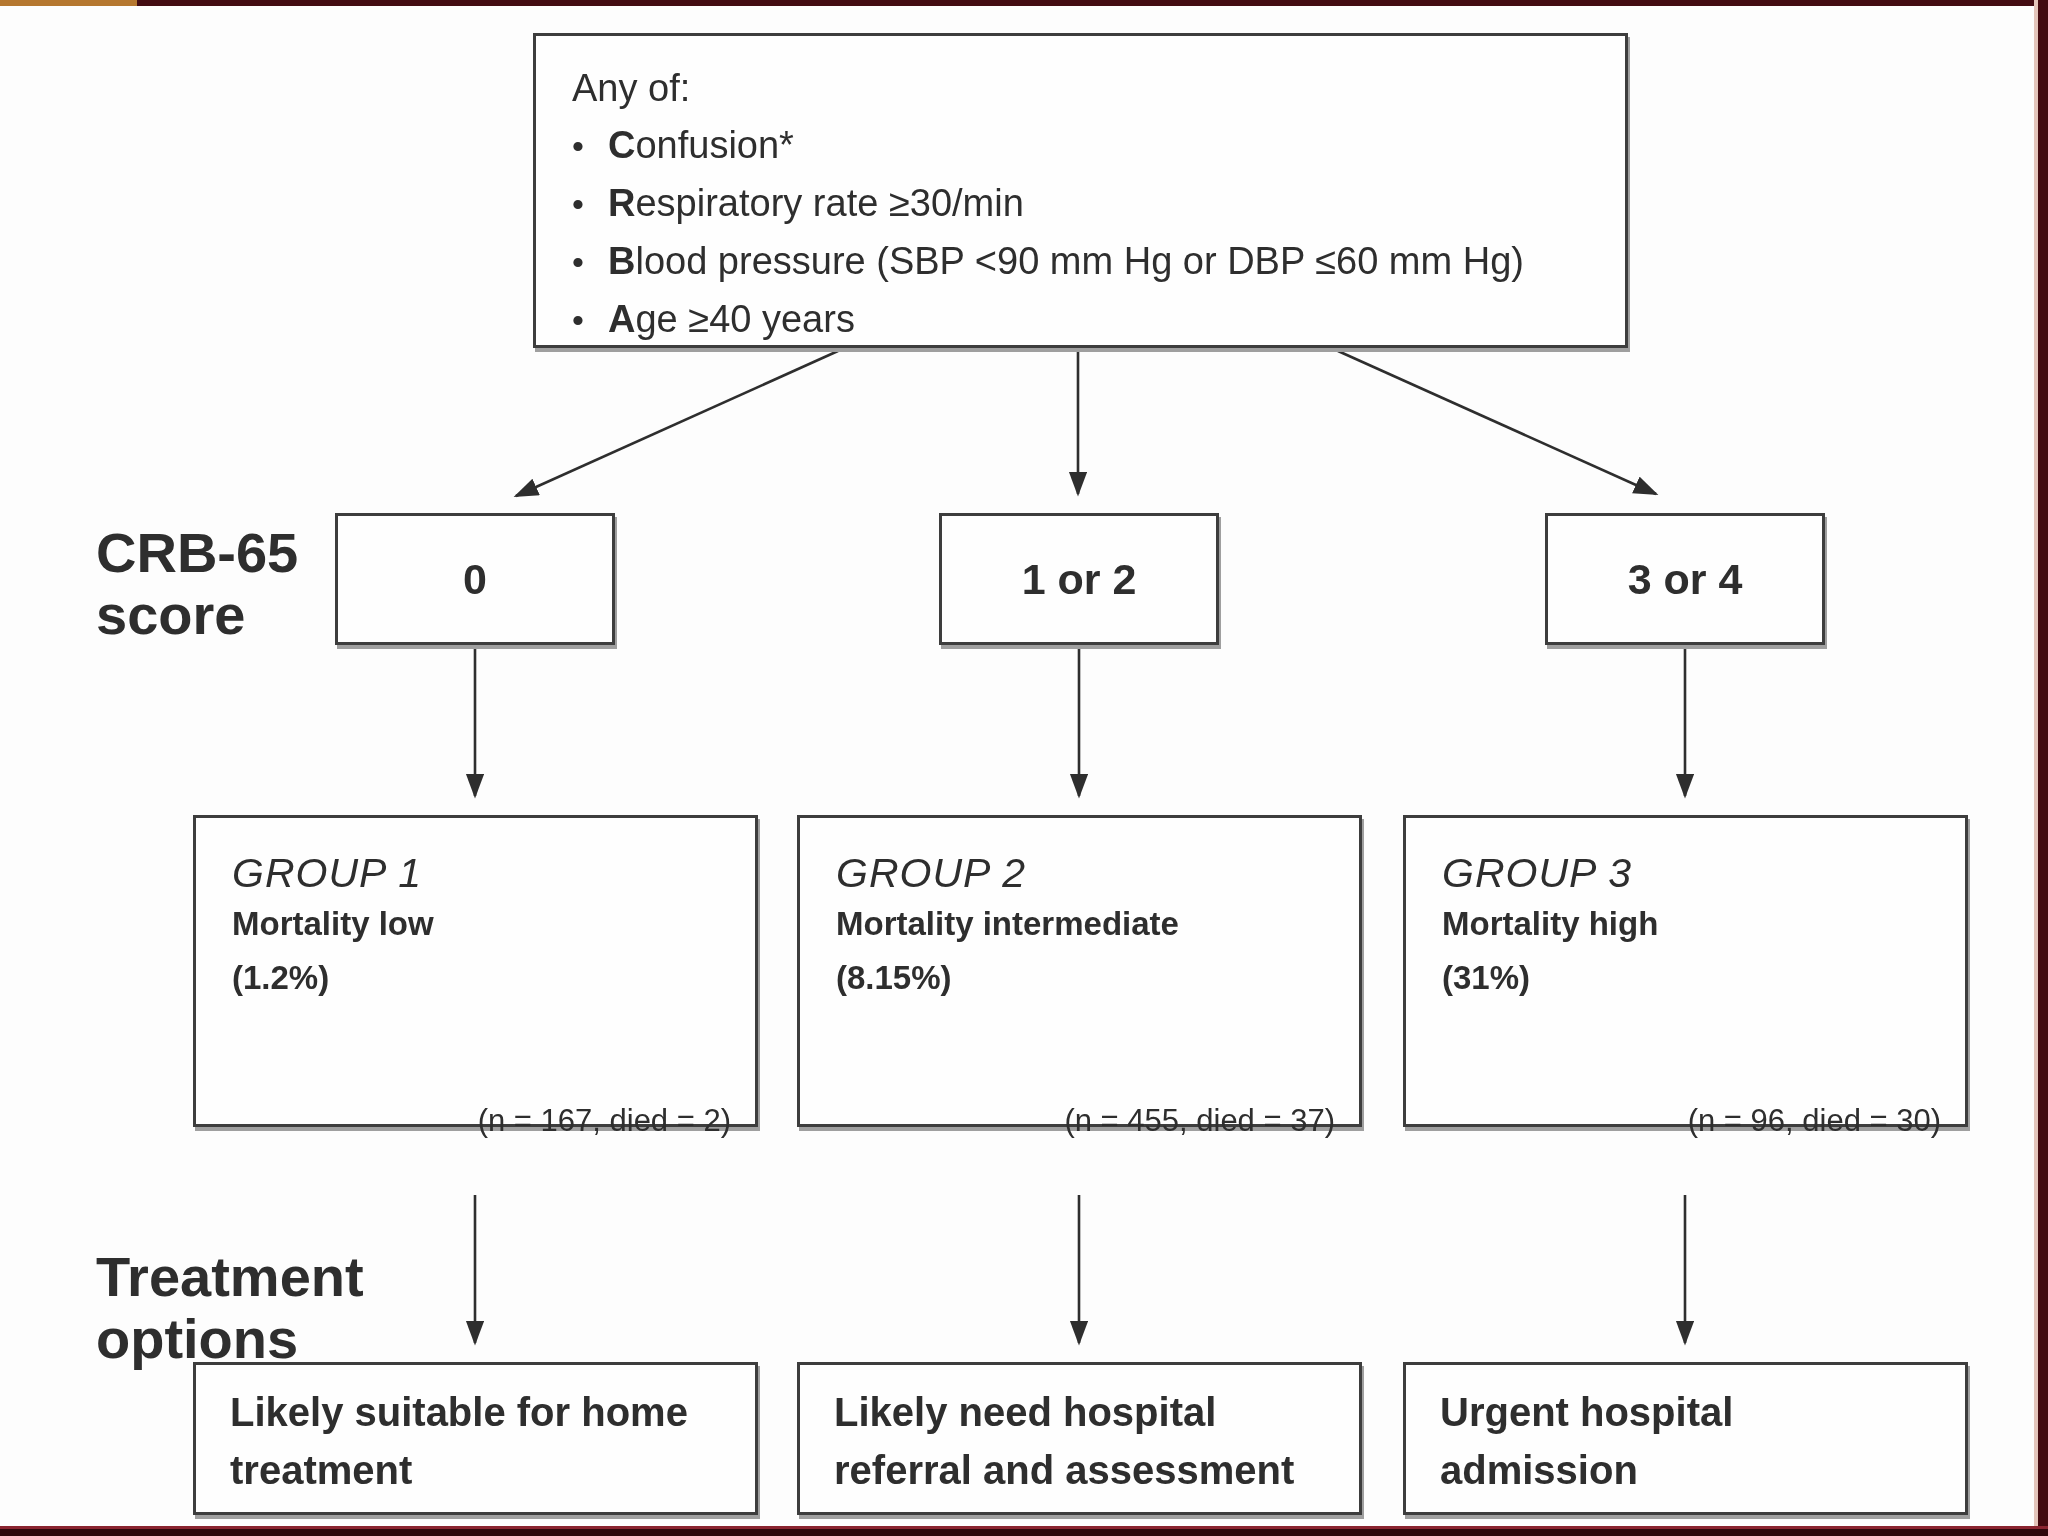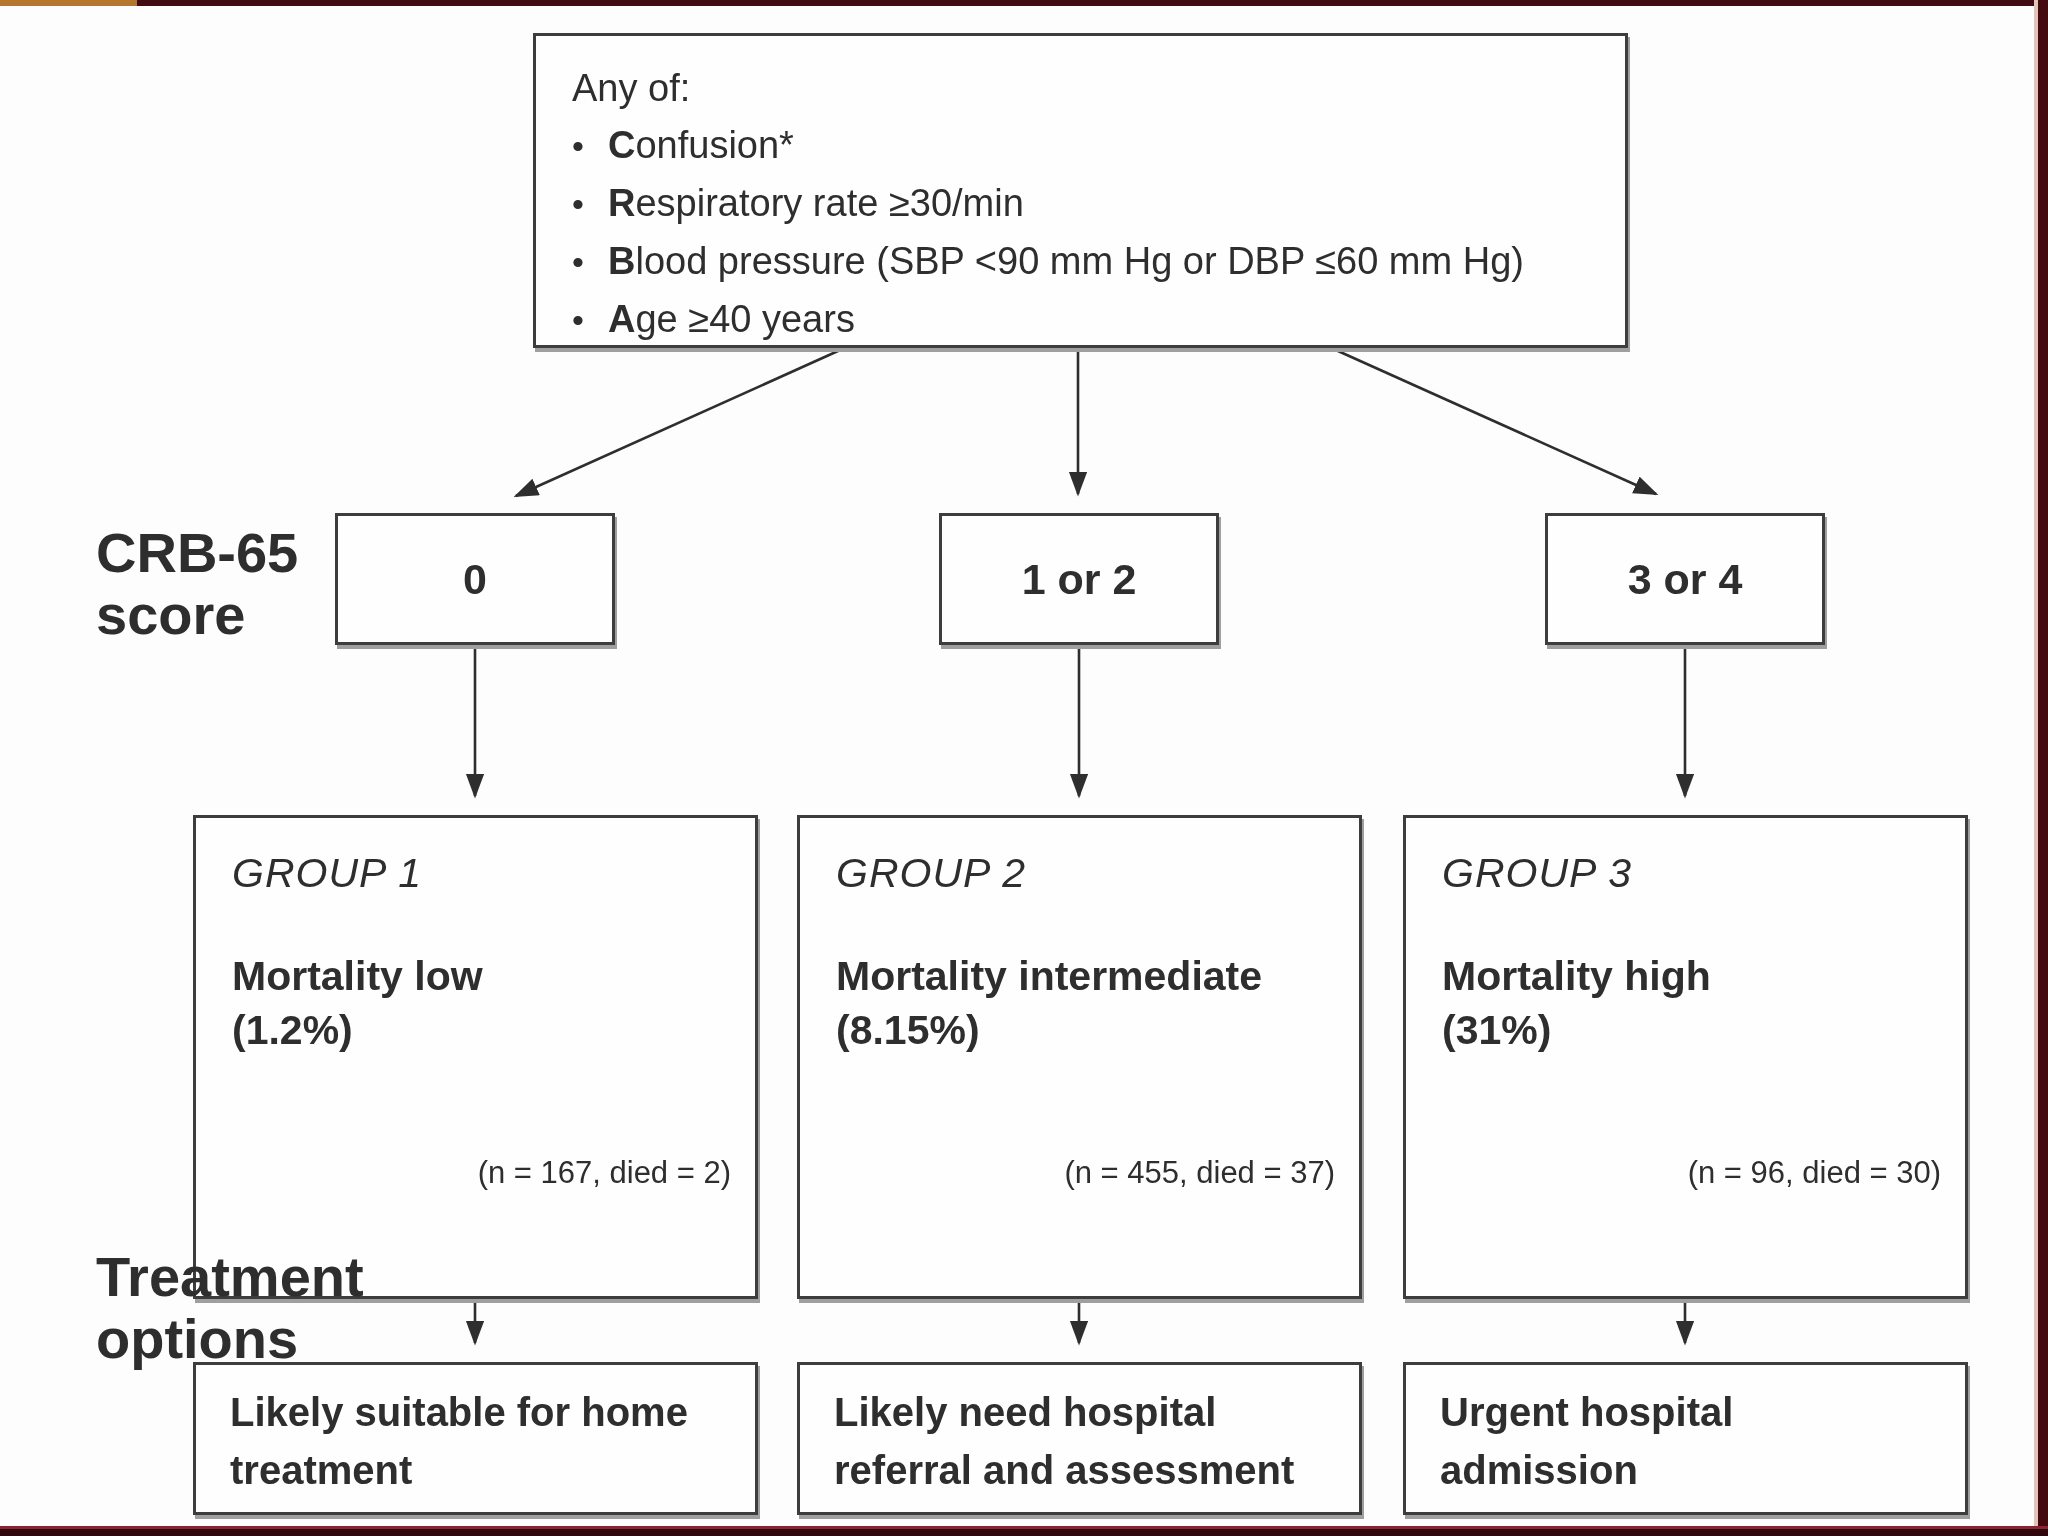--- a/index.html
+++ b/index.html
@@ -41,26 +41,26 @@
   .score-box .val{font-size:43px;font-weight:700;}
   .score-0{left:335px;}
   .score-12{left:939px;}
   .score-34{left:1545px;}
 
   .side-label{position:absolute;left:96px;font-size:56px;font-weight:700;line-height:62px;}
   .crb-label{top:522px;}
   .treat-label{top:1246px;}
 
   
-  .group-box{top:815px;width:565px;height:484px;padding:32px 24px 0 36px;}
+  .group-box{top:815px;width:565px;height:312px;padding:32px 24px 0 36px;}
   .group-1{left:193px;}
   .group-2{left:797px;}
   .group-3{left:1403px;}
   .group-name{font-style:italic;font-size:41px;letter-spacing:1px;}
-  .mortality{font-weight:700;font-size:41px;line-height:54px;margin-top:52px;}
+  .mortality{font-weight:700;font-size:33px;line-height:54px;}
   .stats{font-size:31px;margin-top:98px;text-align:right;}
 
   
   .treat-box{top:1362px;width:565px;height:153px;padding:18px 20px 0 34px;}
   .treat-1{left:193px;}
   .treat-2{left:797px;}
   .treat-3{left:1403px;}
   .treat-text{font-weight:700;font-size:40px;line-height:58px;}
 
   .arrows{position:absolute;left:0;top:0;width:2048px;height:1536px;pointer-events:none;}

